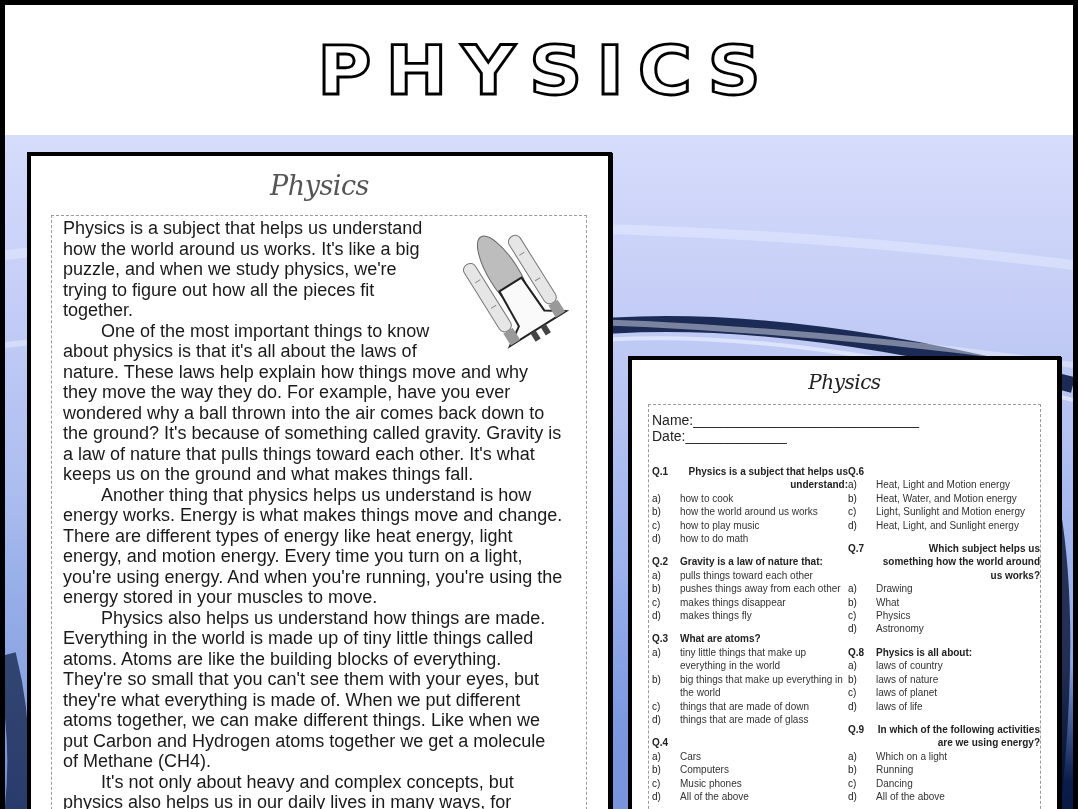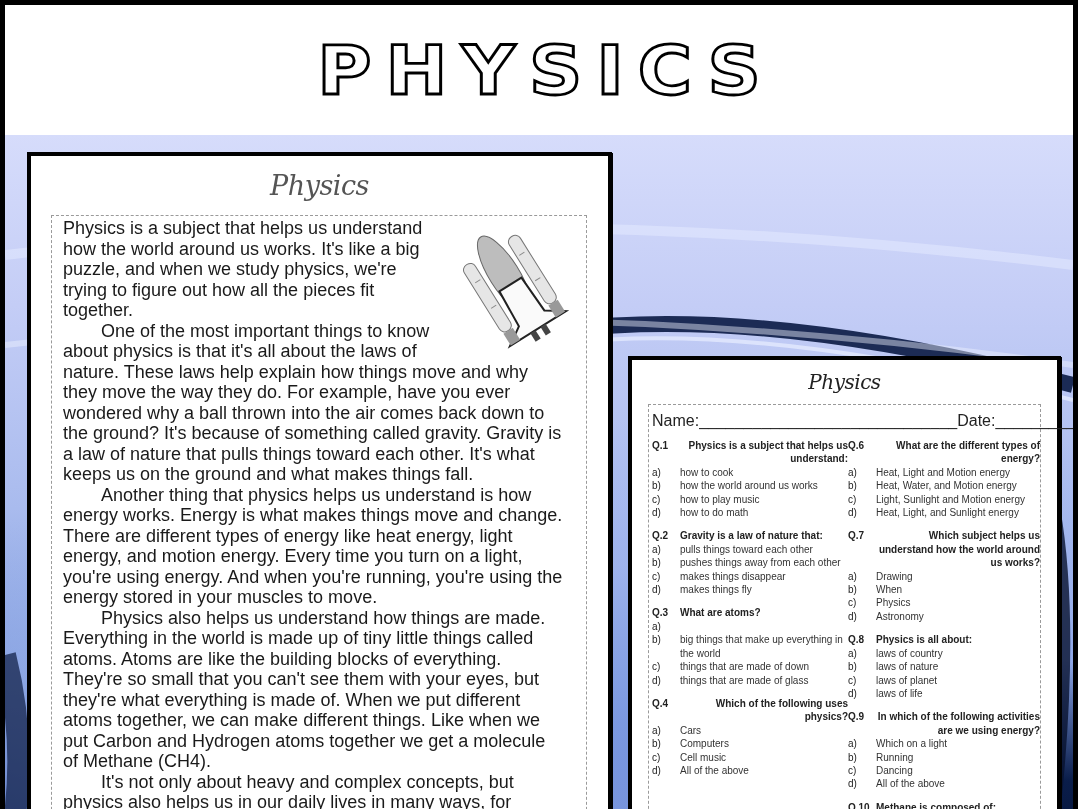--- a/index.html
+++ b/index.html
@@ -55,21 +55,21 @@
     color: #1a1a1a;
   }
   .reading p { margin: 0; }
   .reading p.indent { text-indent: 38px; }
   .shuttle {
     float: right; width: 118px; height: 126px; margin: 6px -6px 0 8px;
     shape-outside: inset(0 0 0 0);
   }
 
   .quiz { position: absolute; left: 20px; top: 52px; width: 388px; font-size: 10px; color: #222; }
-  .quiz-head { display: flex; justify-content: space-between; font-size: 16px; margin-bottom: 9px; padding-right: 10px; }
+  .quiz-head { display: flex; justify-content: space-between; font-size: 14px; margin-bottom: 21px; padding-right: 10px; flex-direction: column; }
   .quiz-cols { display: flex; gap: 0; }
   .quiz-col { width: 196px; }
   .quiz-col.right { width: 192px; }
   .q { margin-bottom: 10px; }
   .q-row { display: flex; line-height: 13.4px; }
   .q-num { width: 28px; flex: none; font-weight: bold; }
   .q-text { font-weight: bold; text-align: right; }
   .opt-l { width: 28px; flex: none; }
   .opt-t { color: #333; }
 </style>
@@ -174,62 +174,61 @@
                 <span class="opt-t">makes things fly</span>
               </div>
             </div>
             <div class="q">
               <div class="q-row">
                 <span class="q-num">Q.3</span>
                 <span class="q-text">What are atoms?</span>
               </div>
               <div class="q-row">
                 <span class="opt-l">a)</span>
+                <span class="opt-t">tiny little things that make up everything in the world</span>
               </div>
               <div class="q-row">
                 <span class="opt-l">b)</span>
                 <span class="opt-t">big things that make up everything in the world</span>
               </div>
               <div class="q-row">
                 <span class="opt-l">c)</span>
                 <span class="opt-t">things that are made of down</span>
               </div>
               <div class="q-row">
                 <span class="opt-l">d)</span>
                 <span class="opt-t">things that are made of glass</span>
               </div>
             </div>
             <div class="q">
               <div class="q-row">
                 <span class="q-num">Q.4</span>
-                <span class="q-text">Which of the following uses physics?</span>
               </div>
               <div class="q-row">
                 <span class="opt-l">a)</span>
                 <span class="opt-t">Cars</span>
               </div>
               <div class="q-row">
                 <span class="opt-l">b)</span>
                 <span class="opt-t">Computers</span>
               </div>
               <div class="q-row">
                 <span class="opt-l">c)</span>
-                <span class="opt-t">Cell music</span>
+                <span class="opt-t">Music phones</span>
               </div>
               <div class="q-row">
                 <span class="opt-l">d)</span>
                 <span class="opt-t">All of the above</span>
               </div>
             </div>
           </div>
         <div class="quiz-col right" id="qcol-right">
             <div class="q">
               <div class="q-row">
                 <span class="q-num">Q.6</span>
-                <span class="q-text">What are the different types of energy?</span>
               </div>
               <div class="q-row">
                 <span class="opt-l">a)</span>
                 <span class="opt-t">Heat, Light and Motion energy</span>
               </div>
               <div class="q-row">
                 <span class="opt-l">b)</span>
                 <span class="opt-t">Heat, Water, and Motion energy</span>
               </div>
               <div class="q-row">
@@ -237,29 +236,29 @@
                 <span class="opt-t">Light, Sunlight and Motion energy</span>
               </div>
               <div class="q-row">
                 <span class="opt-l">d)</span>
                 <span class="opt-t">Heat, Light, and Sunlight energy</span>
               </div>
             </div>
             <div class="q">
               <div class="q-row">
                 <span class="q-num">Q.7</span>
-                <span class="q-text">Which subject helps us understand how the world around us works?</span>
+                <span class="q-text">Which subject helps us something how the world around us works?</span>
               </div>
               <div class="q-row">
                 <span class="opt-l">a)</span>
                 <span class="opt-t">Drawing</span>
               </div>
               <div class="q-row">
                 <span class="opt-l">b)</span>
-                <span class="opt-t">When</span>
+                <span class="opt-t">What</span>
               </div>
               <div class="q-row">
                 <span class="opt-l">c)</span>
                 <span class="opt-t">Physics</span>
               </div>
               <div class="q-row">
                 <span class="opt-l">d)</span>
                 <span class="opt-t">Astronomy</span>
               </div>
             </div>

